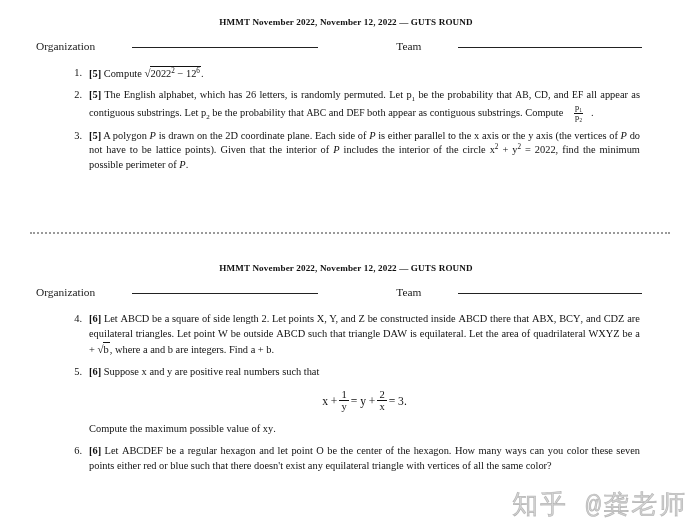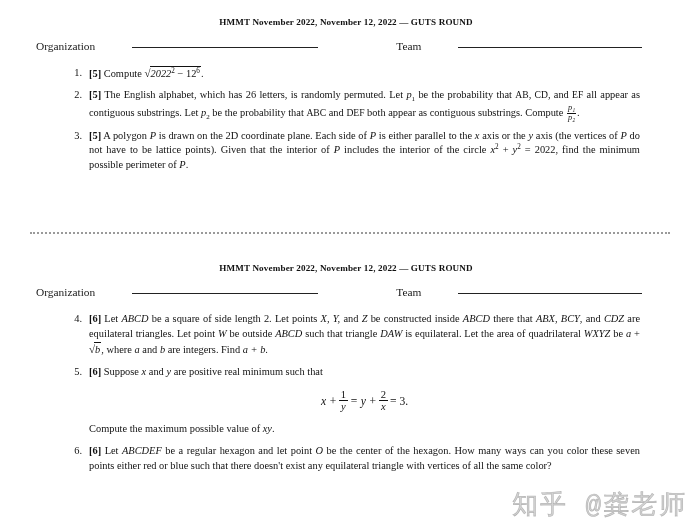--- a/index.html
+++ b/index.html
@@ -60,21 +60,21 @@
     color: #111;
   }
   .pnum {
     flex: 0 0 auto;
     width: 20px;
     text-align: right;
     padding-right: 7px;
   }
   .pbody { flex: 1 1 auto; text-align: justify; }
   .pts { font-weight: bold; }
-  .mi { font-style: italic; font-family: "Liberation Serif", serif; }
+  .mi { font-family: "Liberation Serif", serif; }
   .mono { font-family: Liberation Serif, serif; font-size: 9.6px; }
   .cal { font-style: italic; font-family: "Liberation Serif", serif; }
 
   
   .sqrt { display: inline-block; white-space: nowrap; }
   .sqrt > .radical { font-size: 11px; }
   .sqrt > .rad-body {
     display: inline-block;
     border-top: 1px solid #111;
     padding: 0 1px 0 1px;
@@ -84,21 +84,21 @@
   }
   sup.exp { font-size: 7.2px; vertical-align: super; line-height: 0; }
 
   
   .frac {
     display: inline-block;
     vertical-align: -0.42em;
     text-align: center;
     font-size: 8.4px;
     line-height: 1.05;
-    margin: 0 1px;
+    margin: 0 8px;
   }
   .frac .num { display: block; border-bottom: 1px solid #111; padding: 0 1px; }
   .frac .den { display: block; padding: 0 1px; }
 
   
   .display-eq {
     text-align: center;
     font-size: 11.6px;
     margin: 9px 0 10px 0;
   }
@@ -272,21 +272,21 @@
 
     <div class="problem" style="margin-bottom:7px;">
       <div class="pnum">5.</div>
       <div class="pbody">
         <div>
           <span class="pts">[6]</span>
           <span>Suppose</span>
           <span class="mi">x</span>
           <span>and</span>
           <span class="mi">y</span>
-          <span>are positive real minimum such that</span>
+          <span>are positive real numbers such that</span>
         </div>
         <div class="display-eq">
           <span class="mi">x +</span><span class="dfrac"><span class="num">1</span><span class="den mi">y</span></span><span class="mi">= y +</span><span class="dfrac"><span class="num">2</span><span class="den mi">x</span></span><span>= 3.</span>
         </div>
         <div>
           <span>Compute the maximum possible value of</span>
           <span class="mi">xy</span><span>.</span>
         </div>
       </div>
     </div>

